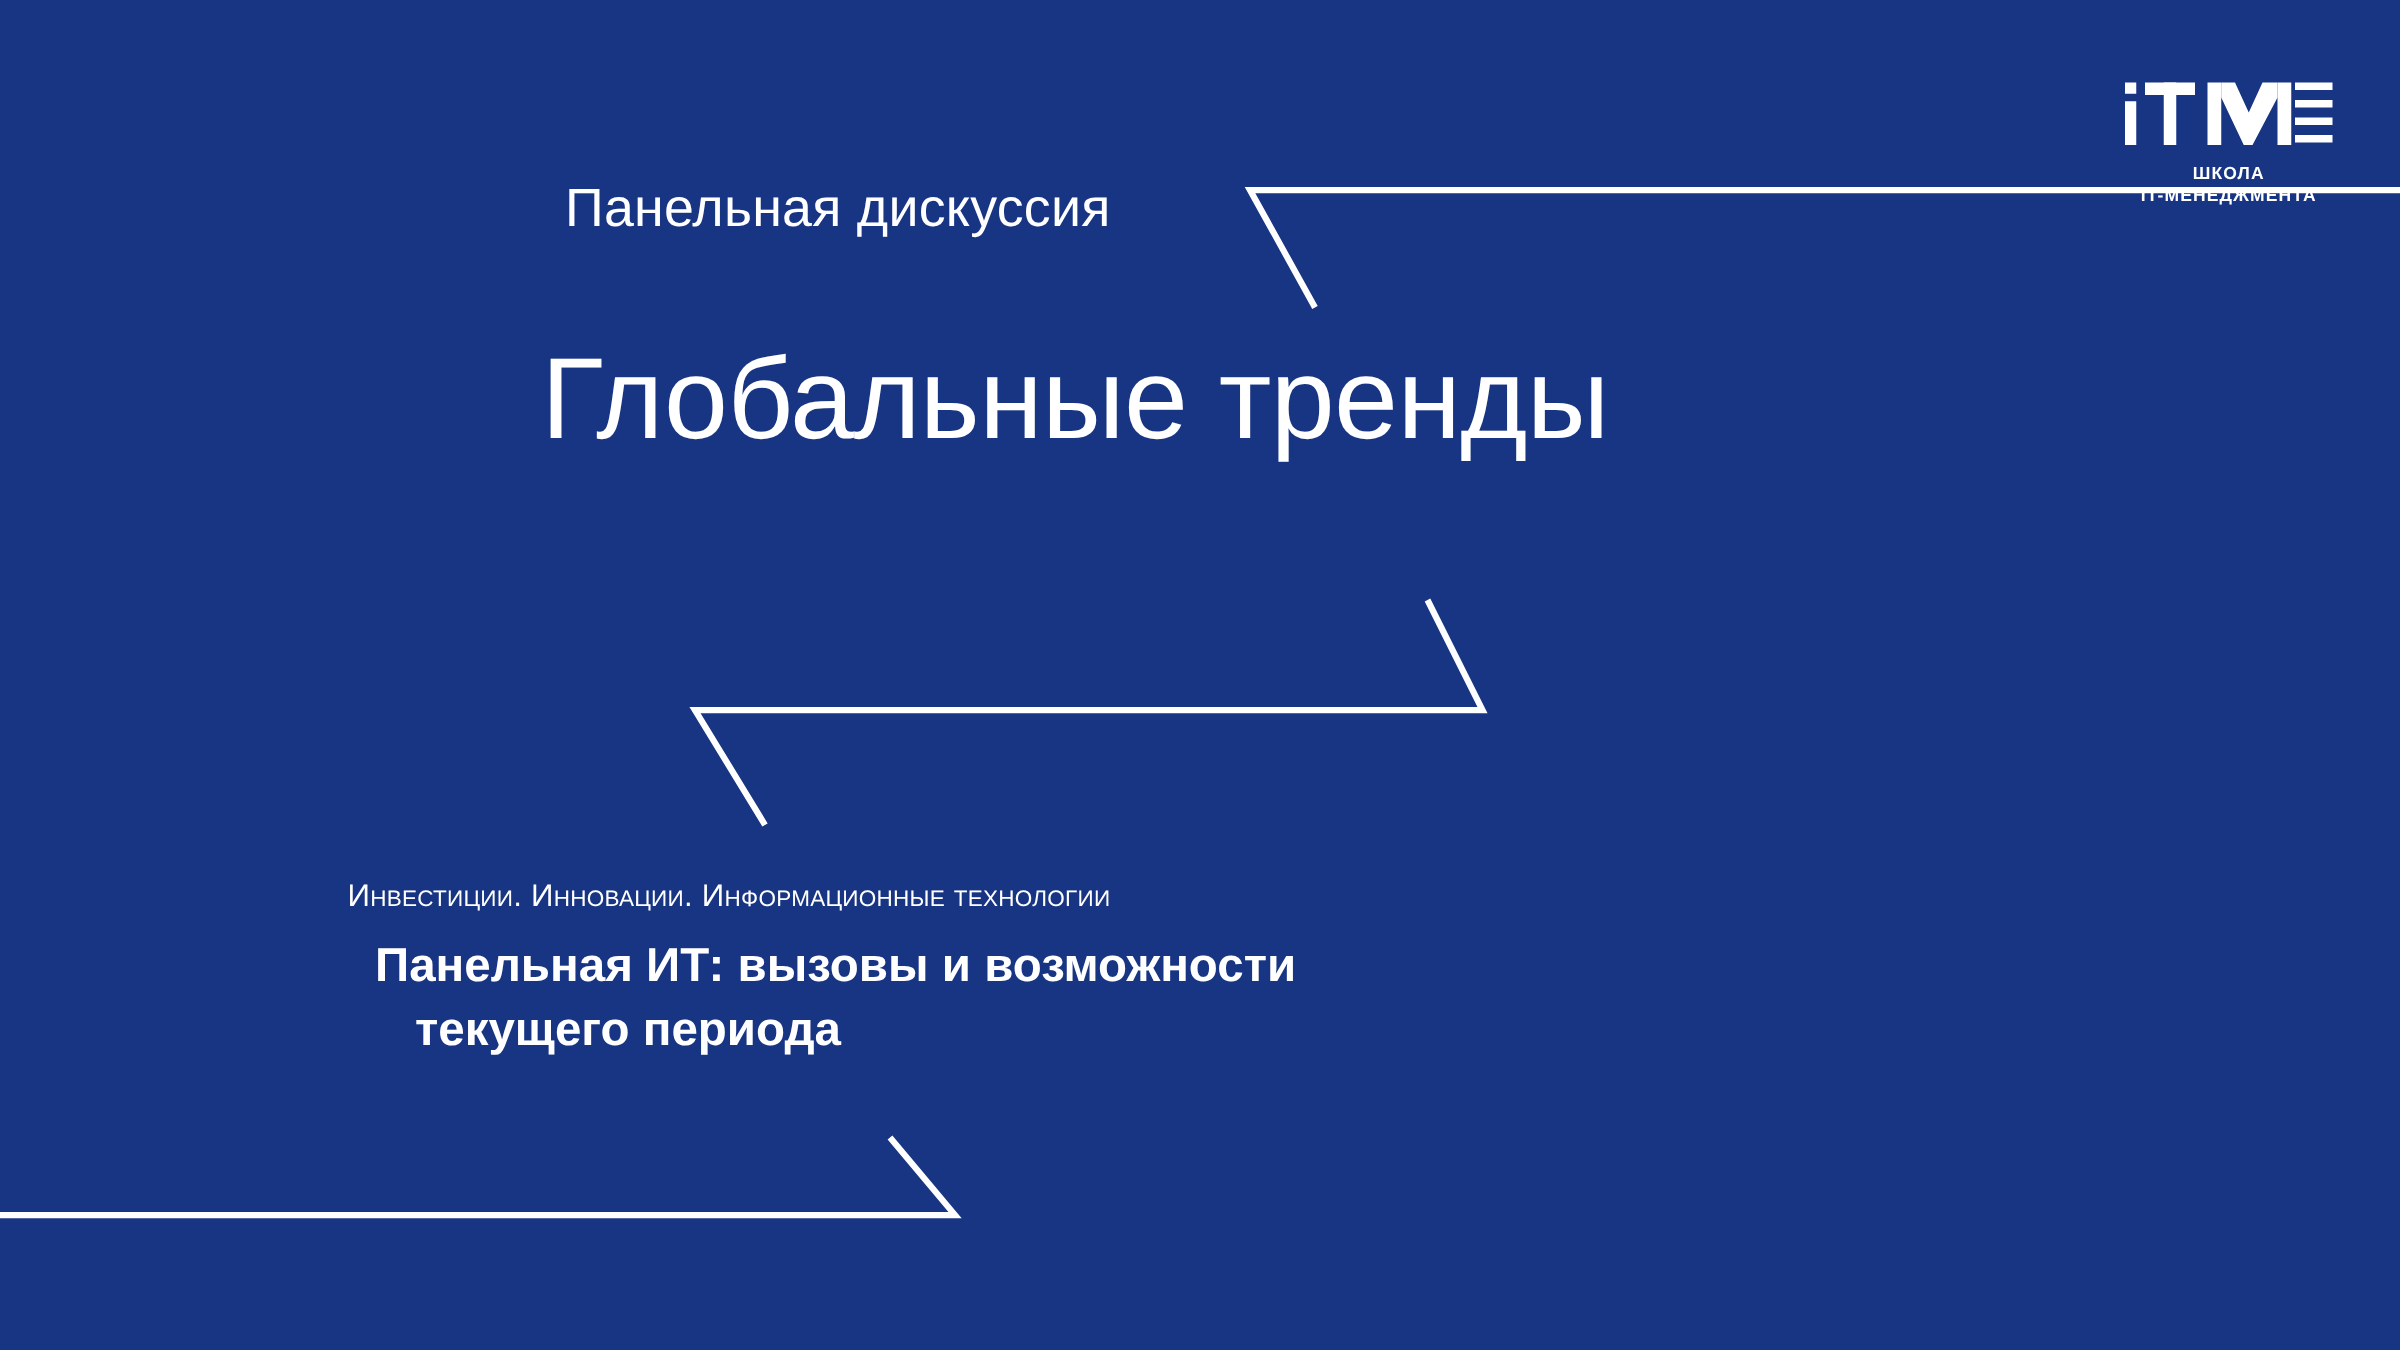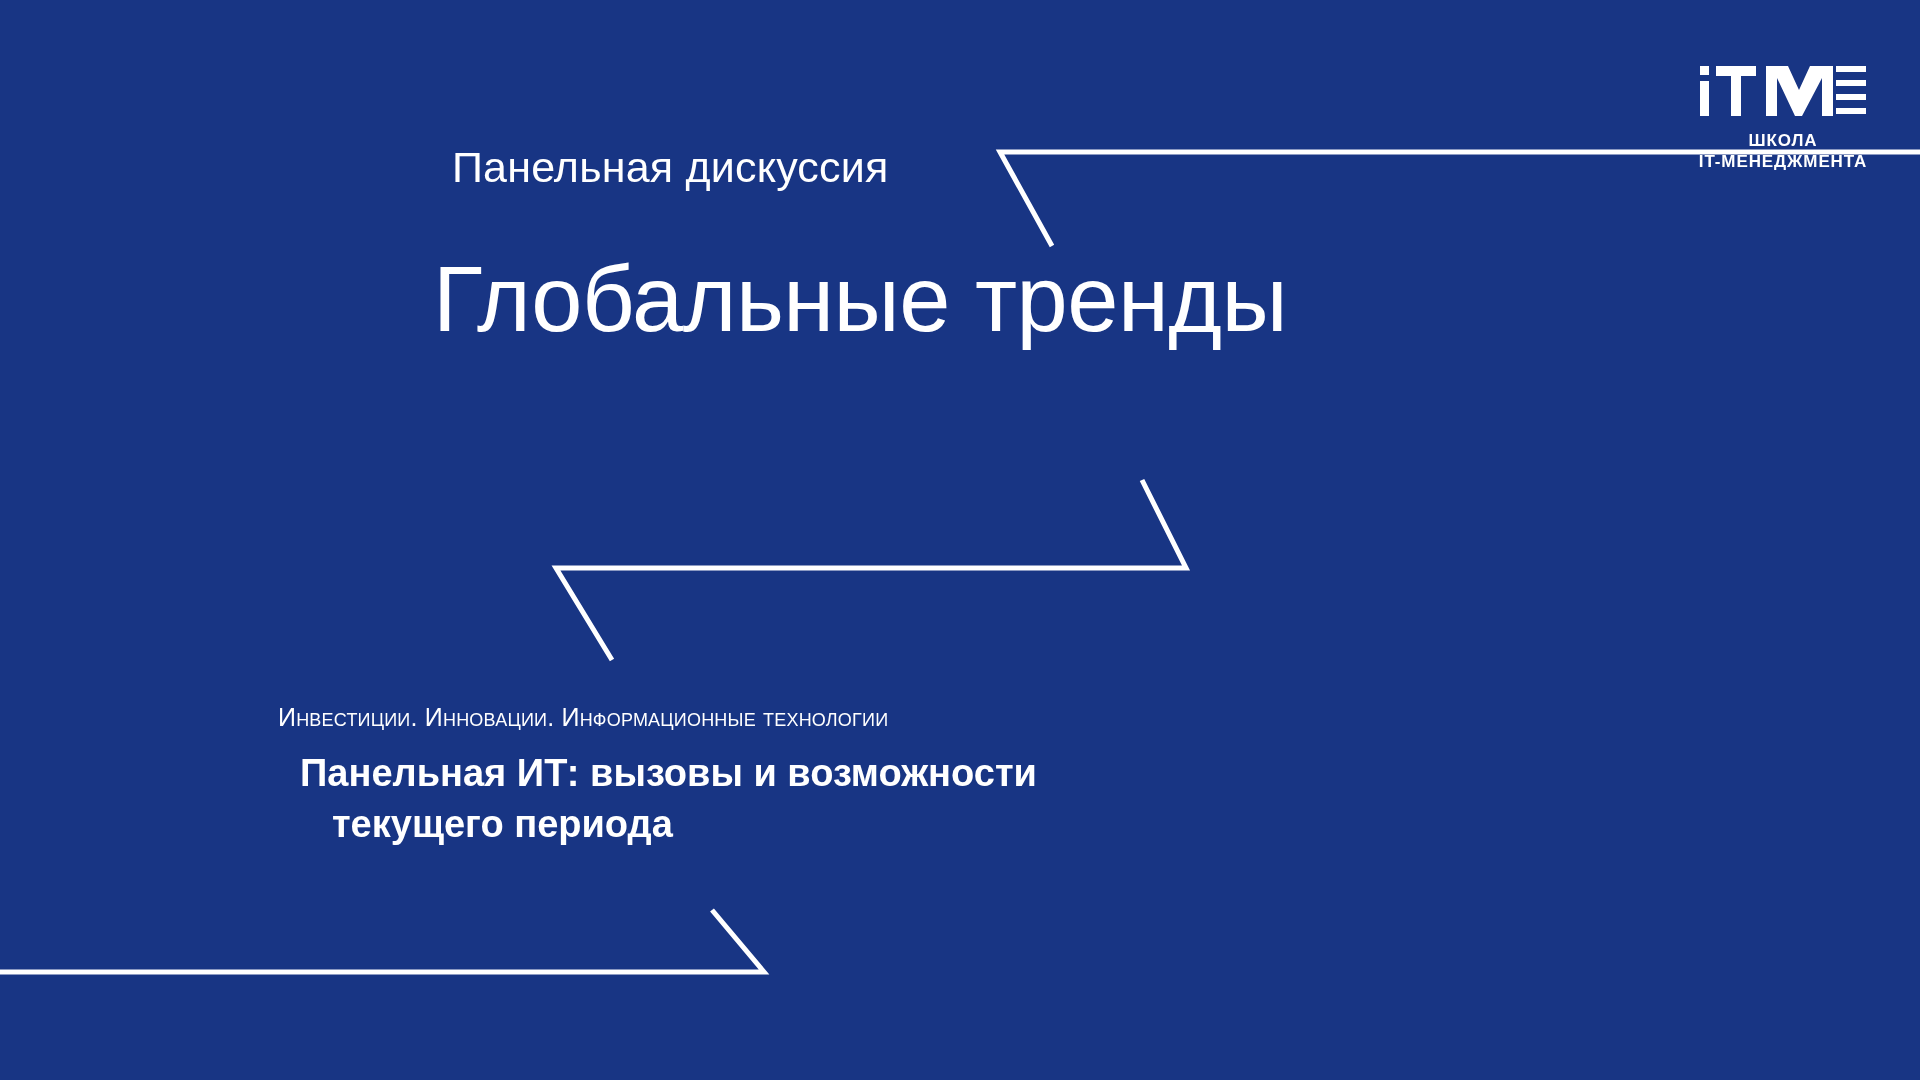--- a/index.html
+++ b/index.html
@@ -33,21 +33,21 @@
     width: 170px;
     text-align: center;
   }
   .logo-mark {
     display: block;
     width: 170px;
     height: 62px;
   }
   .logo-sub {
     margin-top: 8px;
-    font-size: 17px;
+    font-size: 14px;
     font-weight: bold;
     letter-spacing: 0.9px;
     line-height: 1.25;
     color: #ffffff;
   }
 
   
   .kicker {
     position: absolute;
     left: 415px;
@@ -64,20 +64,21 @@
     top: 245px;
     width: 1120px;
     text-align: center;
     font-size: 92px;
     font-weight: 400;
     line-height: 1.18;
     letter-spacing: -0.5px;
   }
   .main-title .line {
     display: block;
+    margin-top: 20px;
   }
 
   
   .sub-eyebrow {
     position: absolute;
     left: 278px;
     top: 703px;
     font-size: 25px;
     font-variant: small-caps;
     font-weight: 400;

